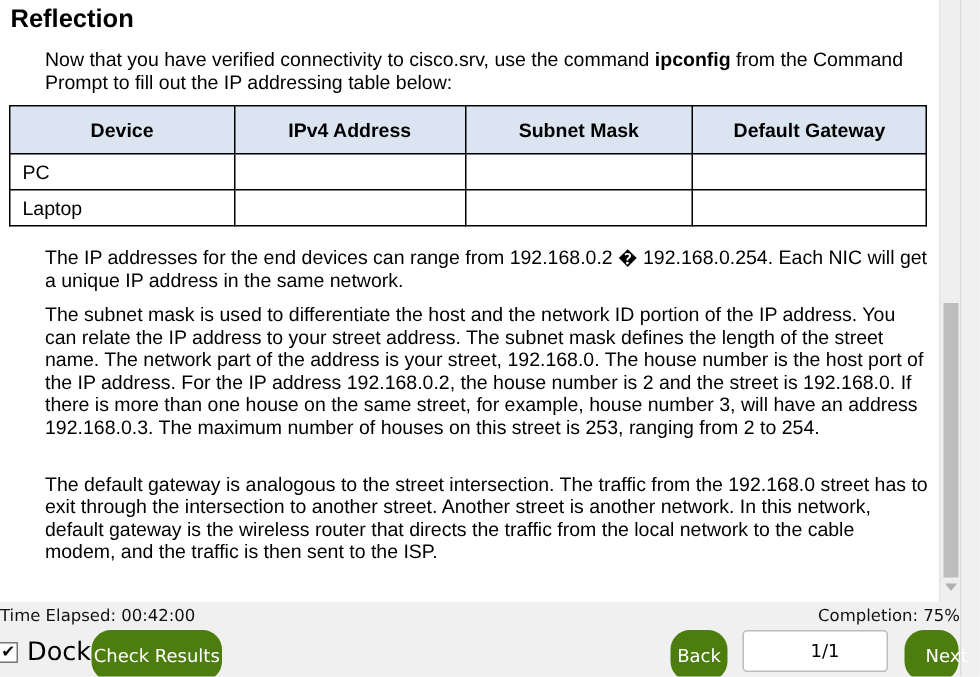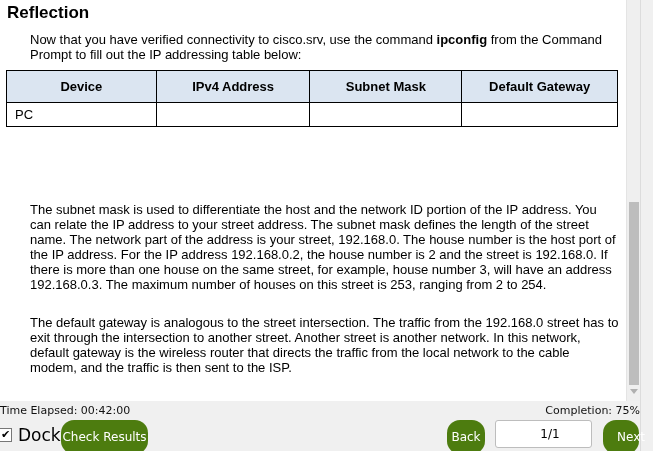--- a/index.html
+++ b/index.html
@@ -96,23 +96,30 @@
         <th class="c4">Default Gateway</th>
       </tr>
     </thead>
     <tbody>
       <tr>
         <td>PC</td>
         <td></td>
         <td></td>
         <td></td>
       </tr>
+      <tr>
+        <td>Laptop</td>
+        <td></td>
+        <td></td>
+        <td></td>
+      </tr>
     </tbody>
   </table>
 
+  <div class="para" style="top:164px;">The IP addresses for the end devices can range from 192.168.0.2 � 192.168.0.254. Each NIC will get a unique IP address in the same network.</div>
   <div class="para" style="top:202px;">The subnet mask is used to differentiate the host and the network ID portion of the IP address. You can relate the IP address to your street address. The subnet mask defines the length of the street name. The network part of the address is your street, 192.168.0. The house number is the host port of the IP address. For the IP address 192.168.0.2, the house number is 2 and the street is 192.168.0. If there is more than one house on the same street, for example, house number 3, will have an address 192.168.0.3. The maximum number of houses on this street is 253, ranging from 2 to 254.</div>
   <div class="para" style="top:315px;">The default gateway is analogous to the street intersection. The traffic from the 192.168.0 street has to exit through the intersection to another street. Another street is another network. In this network, default gateway is the wireless router that directs the traffic from the local network to the cable modem, and the traffic is then sent to the ISP.</div>
 </div>
 
 <div class="scrollbar">
   <div class="scroll-thumb"></div>
   <div class="scroll-down"></div>
 </div>
 <div class="right-edge"></div>
 

